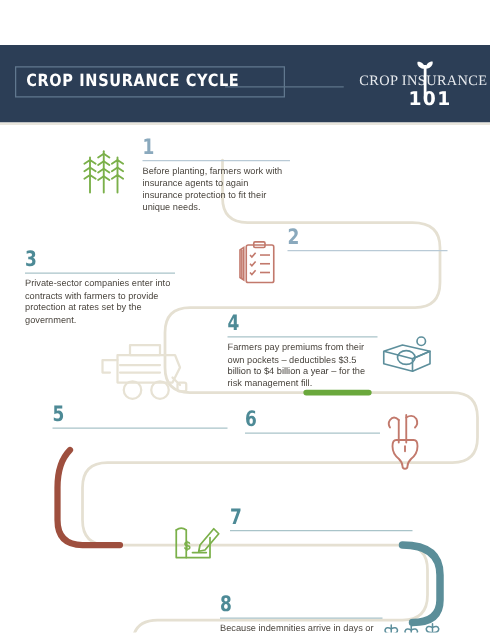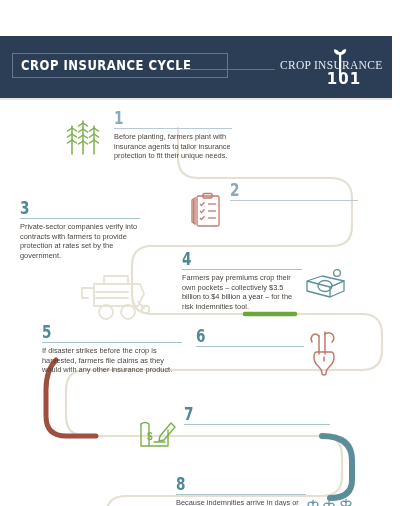--- a/index.html
+++ b/index.html
@@ -36,21 +36,21 @@
   }
   .head-rule{
     position:absolute;left:180px;top:33px;width:95px;height:1px;
     background:#5d7489;
   }
   .logo{
     position:absolute;right:10px;top:12px;width:110px;height:40px;
   }
   .logo-row{
     position:absolute;left:0;top:11px;width:110px;
-    text-align:left;
+    text-align:right;
     color:#e7eaee;
     font-family:"Liberation Serif", serif;
     font-size:11.5px;
     letter-spacing:0.3px;
     white-space:nowrap;
   }
   .logo-101{
     position:absolute;left:0;top:22px;width:110px;
     text-align:center;
     color:#ffffff;
@@ -145,21 +145,21 @@
         <line x1="17" y1="5" x2="17" y2="38"></line>
         <line x1="28" y1="10" x2="28" y2="38"></line>
         <path d="M6 12 L1.5 15 M6 12 L10.5 15 M6 18 L1.5 21 M6 18 L10.5 21 M6 24 L1.5 27 M6 24 L10.5 27"></path>
         <path d="M17 7 L12.5 10 M17 7 L21.5 10 M17 13 L12.5 16 M17 13 L21.5 16 M17 19 L12.5 22 M17 19 L21.5 22 M17 25 L12.5 28 M17 25 L21.5 28"></path>
         <path d="M28 12 L23.5 15 M28 12 L32.5 15 M28 18 L23.5 21 M28 18 L32.5 21 M28 24 L23.5 27 M28 24 L32.5 27"></path>
       </g>
     </svg>
     <div style="margin-left:42px;width:118px;">
       <span class="num c-blue">1</span>
       <div class="numrule r-blue"></div>
-      <div class="body">Before planting, farmers plant with insurance agents to tailor insurance protection to fit their unique needs.</div>
+      <div class="body">Before planting, farmers work with insurance agents to again insurance protection to fit their unique needs.</div>
     </div>
   </div>
 
   <div class="step" style="left:188px;top:146px;width:205px;">
     <svg class="icon" style="left:0px;top:10px;" width="34" height="38" viewBox="0 0 34 38">
       <g stroke="#c2796c" stroke-width="1.3" fill="none">
         <rect x="9" y="4" width="22" height="30" rx="1.5"></rect>
         <rect x="15" y="1.5" width="9" height="4.5" rx="1"></rect>
         <path d="M4 8 L7 6 L7 32 L4 30 Z"></path>
         <line x1="5.5" y1="8" x2="5.5" y2="31"></line>
@@ -173,28 +173,28 @@
     </svg>
     <div style="margin-left:42px;width:128px;">
       <span class="num c-blue">2</span>
       <div class="numrule r-blue"></div>
     </div>
   </div>
 
   <div class="step" style="left:20px;top:164px;width:120px;">
     <span class="num c-teal">3</span>
     <div class="numrule r-teal"></div>
-    <div class="body">Private-sector companies verify into contracts with farmers to provide protection at rates set by the government.</div>
+    <div class="body">Private-sector companies enter into contracts with farmers to provide protection at rates set by the government.</div>
   </div>
 
   <div class="step" style="left:182px;top:215px;width:185px;">
     <div style="width:120px;">
       <span class="num c-teal">4</span>
       <div class="numrule r-teal"></div>
-      <div class="body"><span>Farmers pay premiums crop their own pockets – collectively </span><b>$3.5 billion to $4 billion a year</b><span> – for the risk indemnities tool.</span></div>
+      <div class="body"><span>Farmers pay premiums from their own pockets – deductibles </span><b>$3.5 billion to $4 billion a year</b><span> – for the risk management fill.</span></div>
     </div>
     <svg class="icon" style="left:122px;top:16px;" width="46" height="38" viewBox="0 0 46 38">
       <g stroke="#5d8f9c" stroke-width="1.3" fill="none" stroke-linejoin="round">
         <path d="M3 14 L18 9 L40 14 L26 20 Z"></path>
         <path d="M3 14 L3 24 L26 30 L26 20"></path>
         <path d="M26 20 L40 14 L40 24 L26 30"></path>
         <ellipse cx="21" cy="19" rx="7" ry="5.5"></ellipse>
         <circle cx="33" cy="6" r="3.4"></circle>
       </g>
     </svg>
@@ -210,21 +210,20 @@
       <circle cx="28" cy="40" r="7"></circle>
       <circle cx="50" cy="40" r="7"></circle>
       <path d="M60 30 L66 36"></path>
       <rect x="64" y="34" width="7" height="7" rx="1.5"></rect>
     </g>
   </svg>
 
   <div class="step" style="left:42px;top:288px;width:140px;">
     <span class="num c-teal">5</span>
     <div class="numrule r-teal"></div>
-    <div class="body">If disaster strikes before the crop is harvested, farmers file claims as they would with any other insurance product.</div>
   </div>
 
   <div class="step" style="left:196px;top:292px;width:160px;">
     <div style="width:108px;">
       <span class="num c-teal">6</span>
       <div class="numrule r-teal"></div>
     </div>
     <svg class="icon" style="left:110px;top:2px;" width="38" height="48" viewBox="0 0 38 48">
       <g stroke="#c2796c" stroke-width="1.5" fill="none" stroke-linecap="round">
         <path d="M13 6 L13 24"></path>

